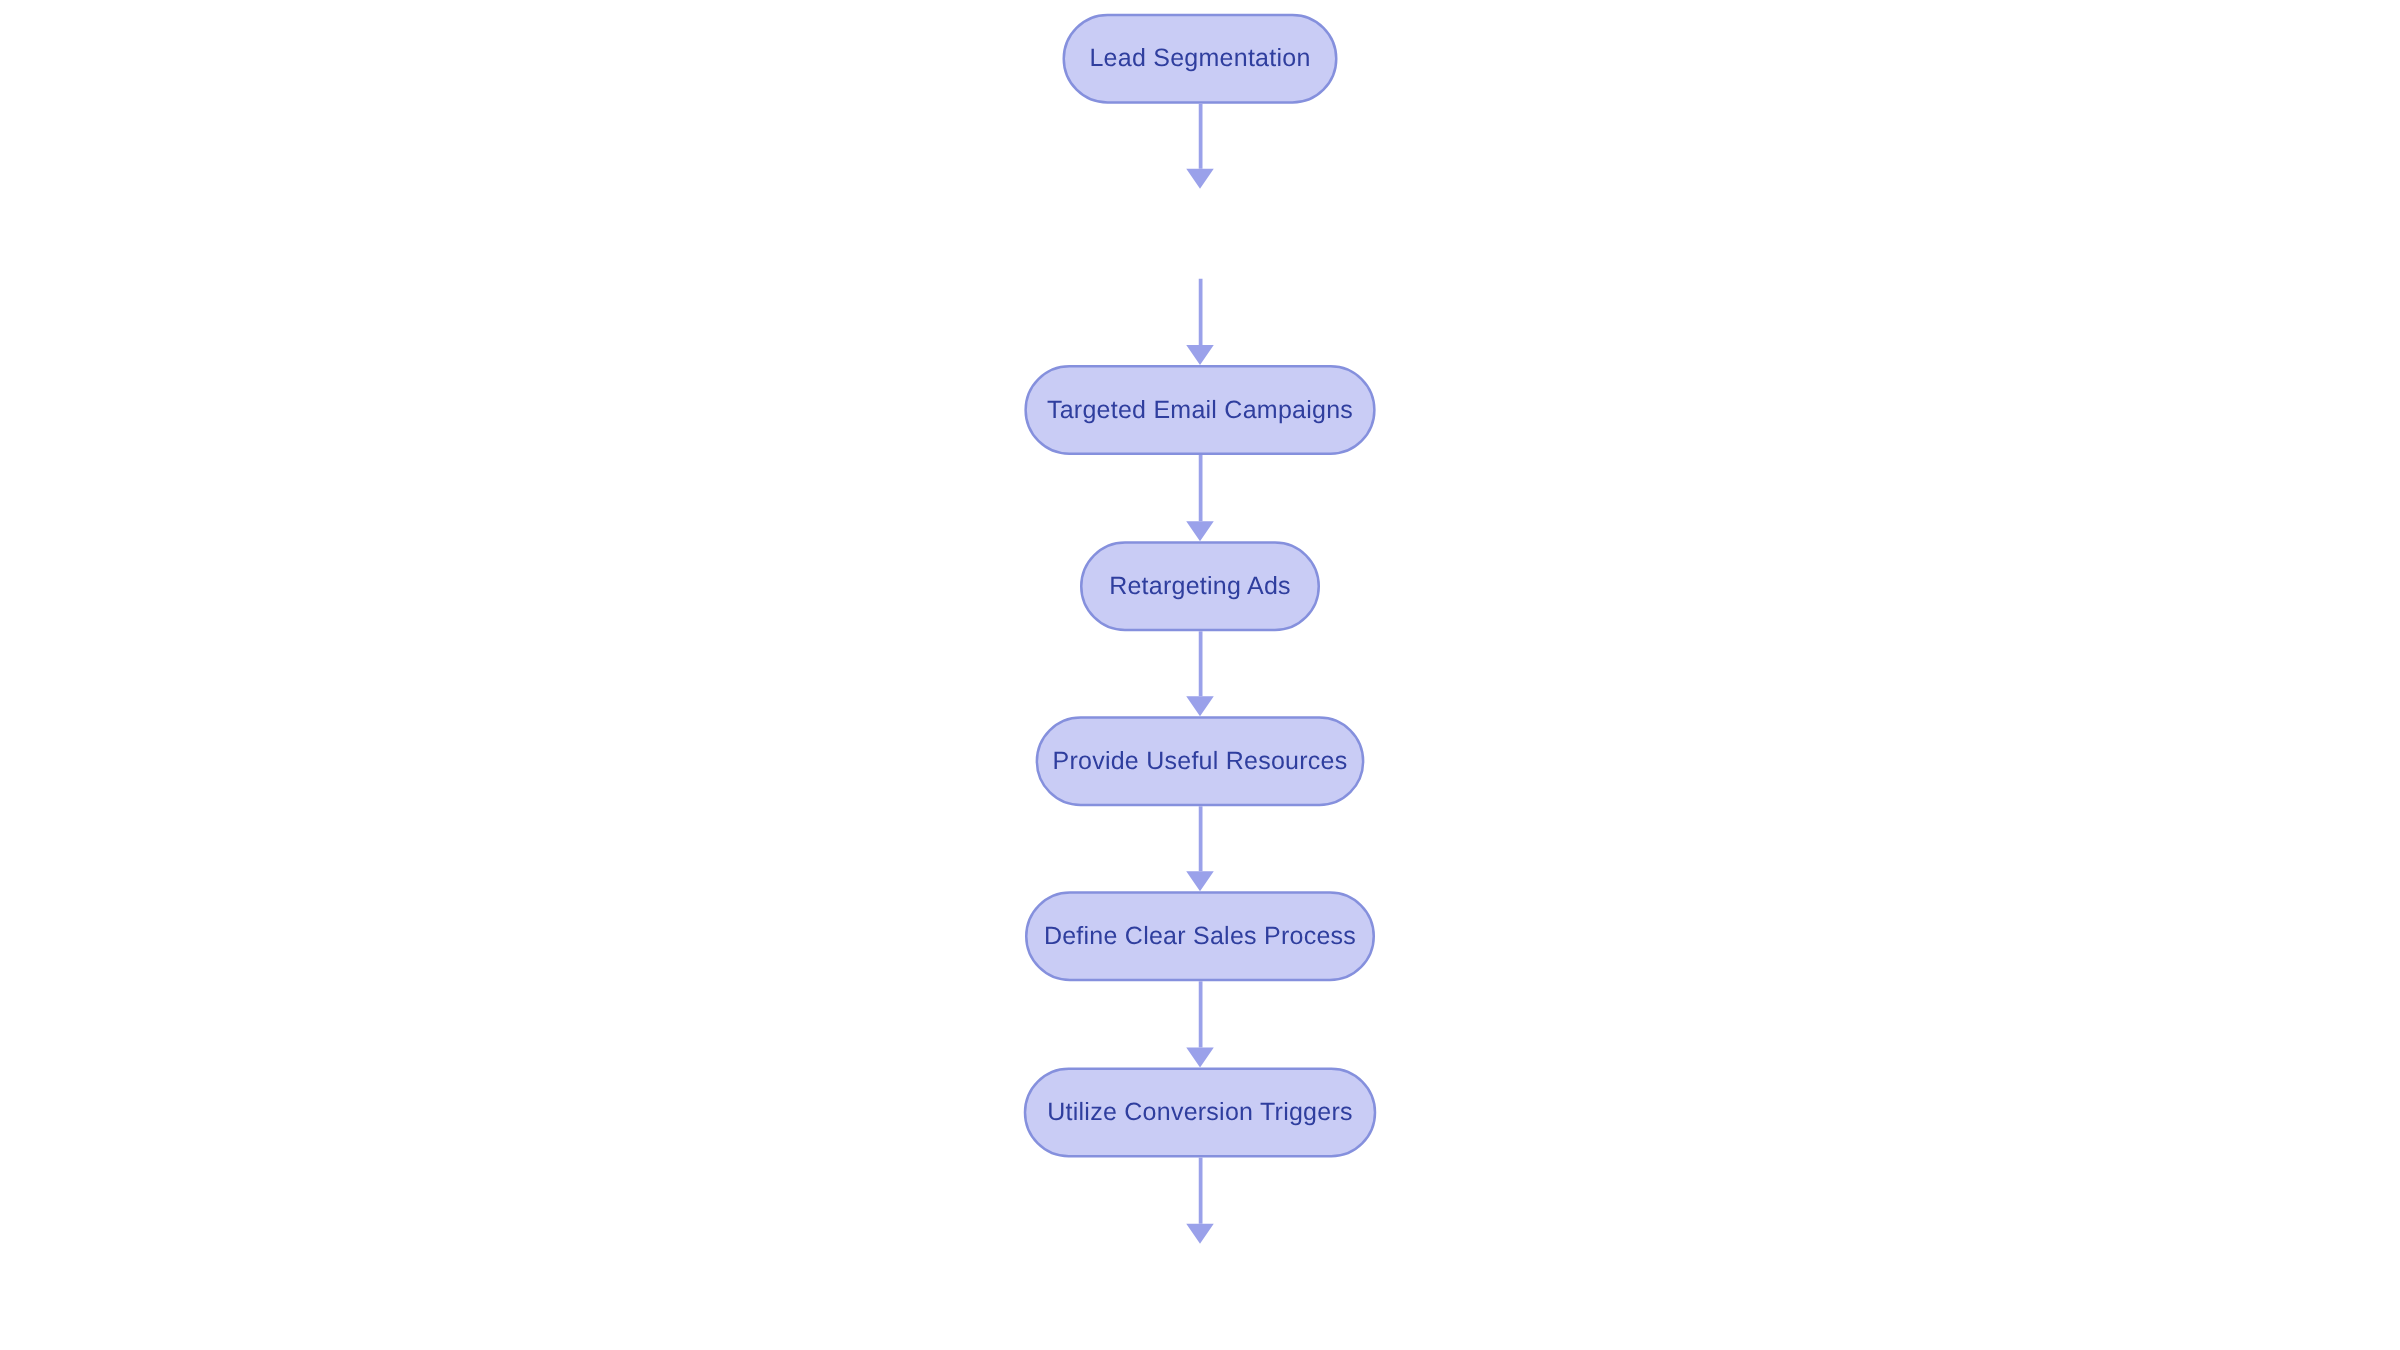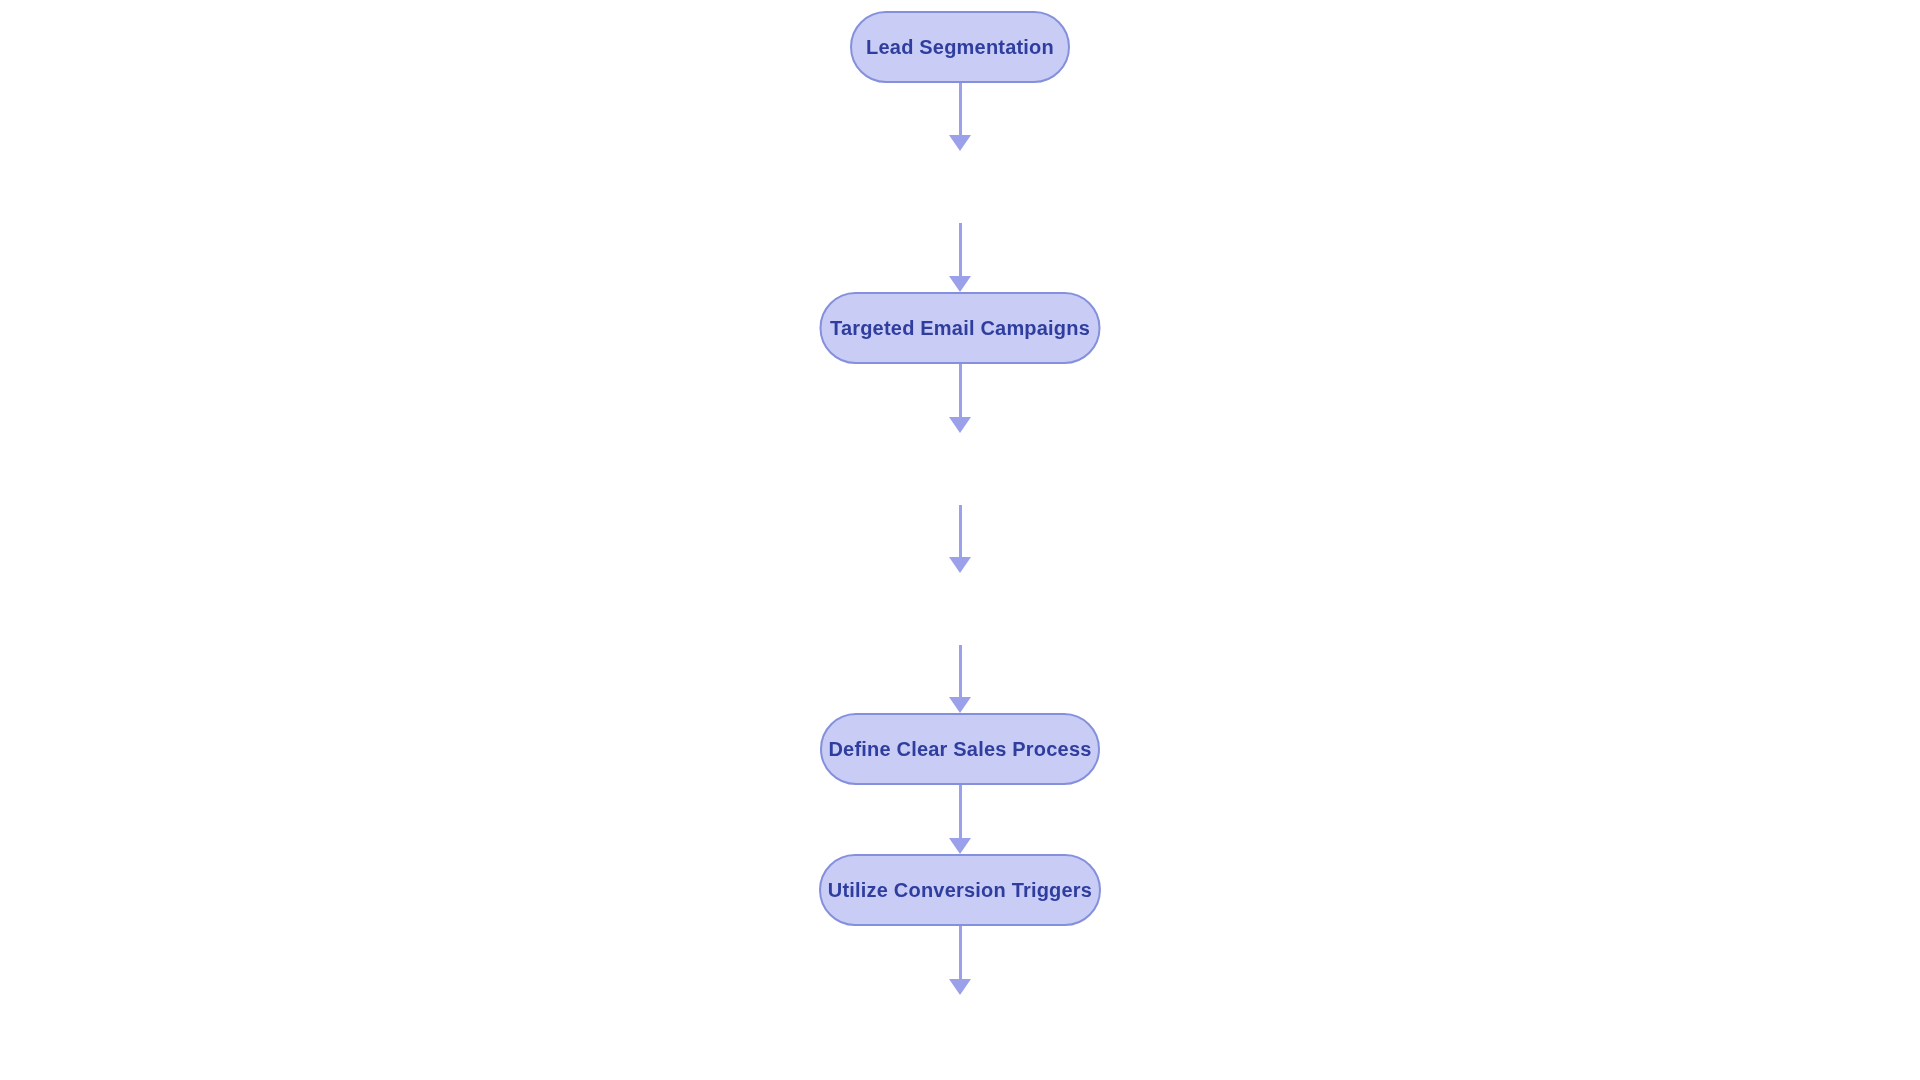--- a/index.html
+++ b/index.html
@@ -22,21 +22,21 @@
     height: 72px;
     box-sizing: border-box;
     border-radius: 36px;
     background: var(--node-fill, #c9ccf5);
     border: 2px solid var(--node-border, #8590dd);
     color: var(--node-text, #2f3e9e);
     display: flex;
     align-items: center;
     justify-content: center;
     font-size: 20px;
-    font-weight: 700;
+    font-weight: 400;
     letter-spacing: 0.2px;
     white-space: nowrap;
   }
   .n1 { top: 11px;  width: 220px; }
   .n2 { top: 151px; width: 300px; }
   .n3 { top: 292px; width: 281px; justify-content: center; }
   .n4 { top: 433px; width: 192px; }
   .n5 { top: 573px; width: 263px; }
   .n6 { top: 713px; width: 280px; }
   .n7 { top: 854px; width: 282px; }
@@ -93,26 +93,32 @@
 
   <div class="node n3">
     <span>Targeted Email Campaigns</span>
   </div>
 
   <div class="arrow a3">
     <div class="shaft"></div>
     <div class="head"></div>
   </div>
 
+  <div class="node n4">
+    <span>Retargeting Ads</span>
+  </div>
 
   <div class="arrow a4">
     <div class="shaft"></div>
     <div class="head"></div>
   </div>
 
+  <div class="node n5">
+    <span>Provide Useful Resources</span>
+  </div>
 
   <div class="arrow a5">
     <div class="shaft"></div>
     <div class="head"></div>
   </div>
 
   <div class="node n6">
     <span>Define Clear Sales Process</span>
   </div>
 

